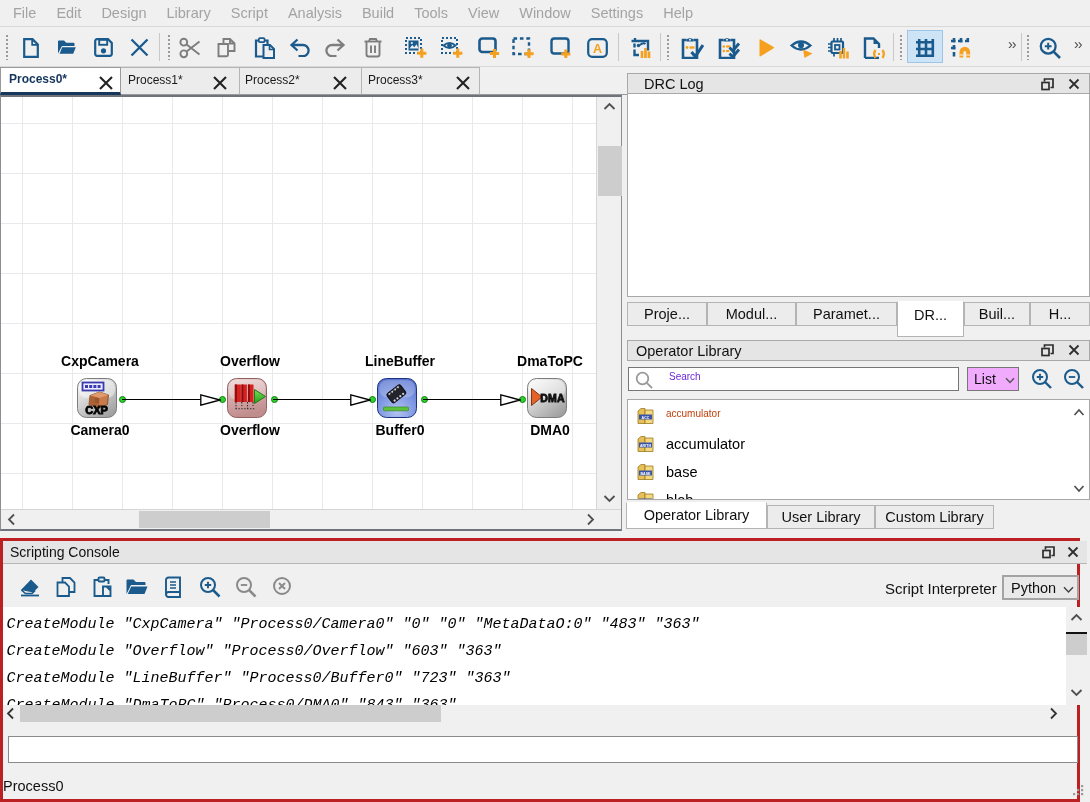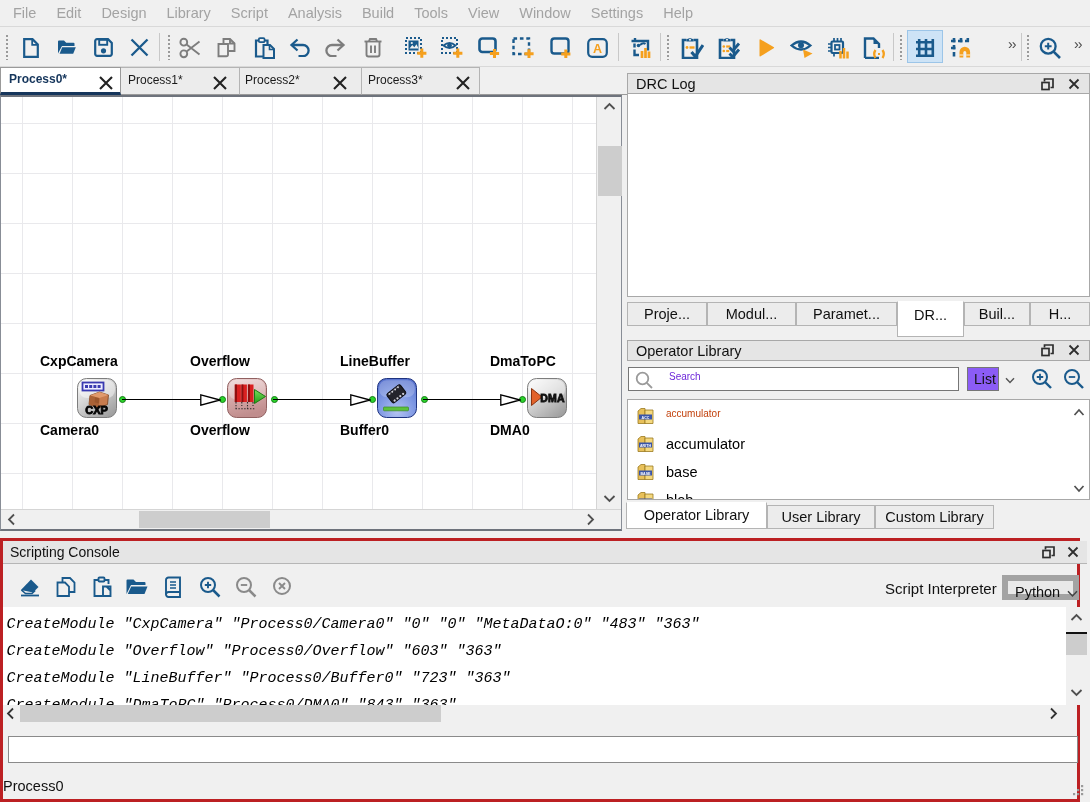--- a/index.html
+++ b/index.html
@@ -16,21 +16,21 @@
   background-image: radial-gradient(circle, #9a9a9a 1px, transparent 1.2px);
   background-size: 4px 4px; background-position:center top; }
 
 #tabbar { left:0; top:67px; width:1090px; height:28px; }
 .tab { position:absolute; top:0; height:28px; font-size:12px; color:#222; background:#ececec; border:1px solid #b4b4b4; }
 
 #canvasframe { left:0; top:95px; width:622px; height:436px; border:1px solid #888d96; border-top:2px solid #6e737c; border-bottom:2px solid #6e737c; background:#f0f0f0; }
 #canvasvp { position:absolute; left:0; top:0; width:595px; height:412px; background:#ffffff; overflow:hidden; }
 .gridv { position:absolute; top:0; width:1px; height:412px; background:#e9e9ec; }
 .gridh { position:absolute; left:0; width:595px; height:1px; background:#e9e9ec; }
-.mlabel { position:absolute; font-size:14px; font-weight:bold; color:#000; text-align:left; width:120px; }
+.mlabel { position:absolute; font-size:14px; font-weight:bold; color:#000; text-align:center; width:120px; }
 .port { position:absolute; width:7px; height:7px; border-radius:50%; background:#2bd32b; border:1px solid #157a15; }
 .wire { position:absolute; height:1.4px; background:#000; top:0; }
 
 .ptitle { position:absolute; background:#e5e5e5; border:1px solid #a8a8a8; font-size:14.5px; color:#111; }
 .white { background:#fff; border:1px solid #a8a8a8; }
 .btab { position:absolute; font-size:14.5px; color:#111; background:#ececec; border:1px solid #b4b4b4; text-align:center; }
 .sbthumb { background:#cdcdcd; }
 
 #console { left:0; top:538px; width:1080px; height:264px; border:3px solid #bc2023; background:#f0f0f0; }
 #constext { font-family:"Liberation Mono",monospace; font-style:italic; font-size:15px; color:#000; }
@@ -377,21 +377,21 @@
         <svg class="abs" style="left:6px;top:3px" width="9" height="13" viewBox="0 0 9 13">
           <path d="M7 1.5 L2 6.5 L7 11.5" stroke="#505050" stroke-width="1.8" fill="none"></path>
         </svg>
         <div class="abs sbthumb" style="left:138px;top:1px;width:131px;height:17px"></div>
         <svg class="abs" style="left:585px;top:3px" width="9" height="13" viewBox="0 0 9 13">
           <path d="M2 1.5 L7 6.5 L2 11.5" stroke="#505050" stroke-width="1.8" fill="none"></path>
         </svg>
       </div>
   </div>
   <div id="rightpanel" class="abs">
-    <div class="ptitle" style="left:627px;top:73px;width:463px;height:21px;line-height:20px"><span style="margin-left:8px">DRC Log</span></div>
+    <div class="ptitle" style="left:627px;top:73px;width:463px;height:21px;line-height:20px"><span style="margin-left:16px">DRC Log</span></div>
     <svg class="abs" style="left:1041px;top:78px" width="13" height="13" viewBox="0 0 13 13">
         <path d="M3.5 3.5 V1 h8.5 v8.5 H9.5" fill="none" stroke="#2e2e2e" stroke-width="1.7"></path>
         <rect x="1" y="4.5" width="7" height="7" fill="none" stroke="#2e2e2e" stroke-width="1.7"></rect>
       </svg>
     <svg class="abs" style="left:1068px;top:78px" width="12" height="12" viewBox="0 0 12 12">
         <path d="M1.5 1.5 L10.5 10.5 M10.5 1.5 L1.5 10.5" stroke="#2e2e2e" stroke-width="1.8"></path>
       </svg>
     <div class="abs white" style="left:627px;top:93px;width:463px;height:204px"></div>
     <div class="btab" style="left:627px;top:302px;width:80px;height:24px;line-height:23px">Proje...</div>
     <div class="btab" style="left:707px;top:302px;width:89px;height:24px;line-height:23px">Modul...</div>
@@ -407,21 +407,21 @@
     <svg class="abs" style="left:1068px;top:344px" width="12" height="12" viewBox="0 0 12 12">
         <path d="M1.5 1.5 L10.5 10.5 M10.5 1.5 L1.5 10.5" stroke="#2e2e2e" stroke-width="1.8"></path>
       </svg>
     <div class="abs" style="left:628px;top:367px;width:331px;height:24px;background:#fff;border:1px solid #767676">
         <svg class="abs" style="left:6px;top:3px" width="19" height="19" viewBox="0 0 19 19">
           <circle cx="7.5" cy="7.5" r="5.8" fill="none" stroke="#9a9a9a" stroke-width="1.8"></circle>
           <path d="M11.8 11.8 L17 17" stroke="#9a9a9a" stroke-width="1.8"></path>
         </svg>
         <span style="position:absolute;left:40px;top:3px;color:#6d28d9;font-size:10px">Search</span>
       </div>
-    <div class="abs" style="left:967px;top:367px;width:32px;height:24px;background:#8b5cf6;border:1px solid #767676">
+    <div class="abs" style="left:967px;top:367px;width:52px;height:24px;background:#f0abfc;border:1px solid #767676">
         <span style="position:absolute;left:6px;top:3px;color:#111;font-size:14px">List</span>
         <svg class="abs" style="left:37px;top:9px" width="10" height="7" viewBox="0 0 10 7">
           <path d="M1 1.2 L5 5.5 L9 1.2" stroke="#555" stroke-width="1.4" fill="none"></path>
         </svg>
       </div>
     <svg class="abs" style="left:1031px;top:368px" width="22" height="22" viewBox="0 0 22 22">
         <circle cx="9" cy="9" r="7" fill="none" stroke="#1a5a8c" stroke-width="2"></circle>
         <path d="M14 14 L20 20" stroke="#1a5a8c" stroke-width="2.4"></path>
         <path d="M9 5.8 v6.4 M5.8 9 h6.4" stroke="#1a5a8c" stroke-width="1.8"></path>
       </svg>
@@ -517,21 +517,21 @@
     <svg class="abs" style="left:232px;top:35px" width="22" height="22" viewBox="0 0 22 22">
         <circle cx="9" cy="9" r="7" fill="none" stroke="#8a8a8a" stroke-width="2"></circle>
         <path d="M14 14 L20.5 20.5" stroke="#8a8a8a" stroke-width="2.5"></path>
         <path d="M5.8 9 h6.4" stroke="#8a8a8a" stroke-width="1.9"></path>
       </svg>
     <svg class="abs" style="left:269px;top:35px" width="22" height="22" viewBox="0 0 22 22">
         <circle cx="10" cy="10" r="8" fill="none" stroke="#8a8a8a" stroke-width="2"></circle>
         <path d="M7 7 l6 6 M13 7 l-6 6" stroke="#8a8a8a" stroke-width="1.9"></path>
       </svg>
     <span style="position:absolute;left:882px;top:39px;font-size:15px;color:#111">Script Interpreter</span>
-    <div class="abs" style="left:999px;top:34px;width:77px;height:25px;background:#e9e9e9;border:6px solid #a3a3a3">
+    <div class="abs" style="left:999px;top:34px;width:77px;height:25px;background:#e9e9e9;border:2px solid #a3a3a3">
         <span style="position:absolute;left:7px;top:3px;font-size:14.5px;color:#111">Python</span>
         <svg class="abs" style="left:59px;top:9px" width="11" height="8" viewBox="0 0 11 8">
           <path d="M1 1.3 L5.5 6 L10 1.3" stroke="#444" stroke-width="1.5" fill="none"></path>
         </svg>
       </div>
     <div class="abs" id="constext" style="left:0;top:66px;width:1063px;height:98px;background:#fff;overflow:hidden">
         <div style="position:absolute;left:3.5px;top:8.6px;white-space:pre">CreateModule "CxpCamera" "Process0/Camera0" "0" "0" "MetaDataO:0" "483" "363"</div>
         <div style="position:absolute;left:3.5px;top:35.8px;white-space:pre">CreateModule "Overflow" "Process0/Overflow" "603" "363"</div>
         <div style="position:absolute;left:3.5px;top:63.0px;white-space:pre">CreateModule "LineBuffer" "Process0/Buffer0" "723" "363"</div>
         <div style="position:absolute;left:3.5px;top:90.2px;white-space:pre">CreateModule "DmaToPC" "Process0/DMA0" "843" "363"</div>

